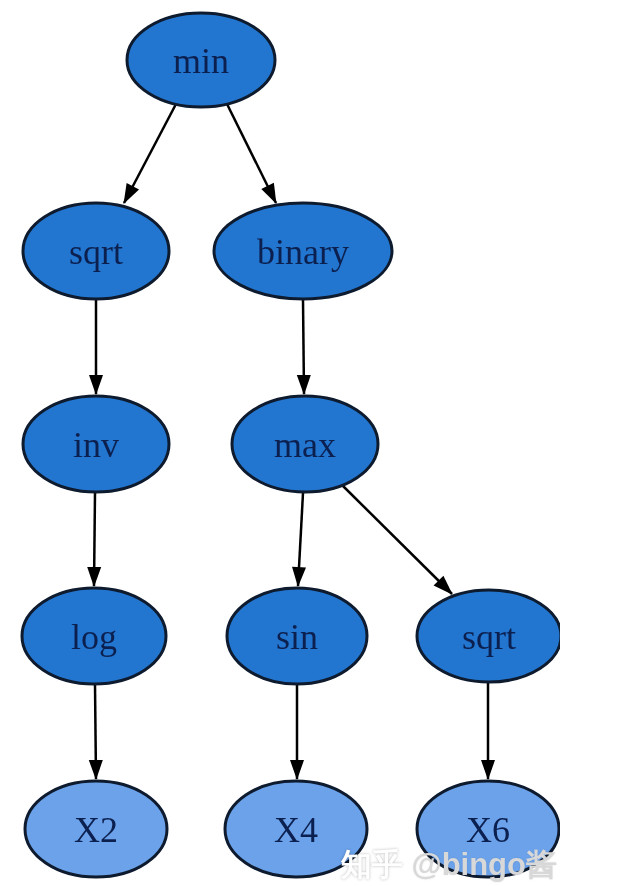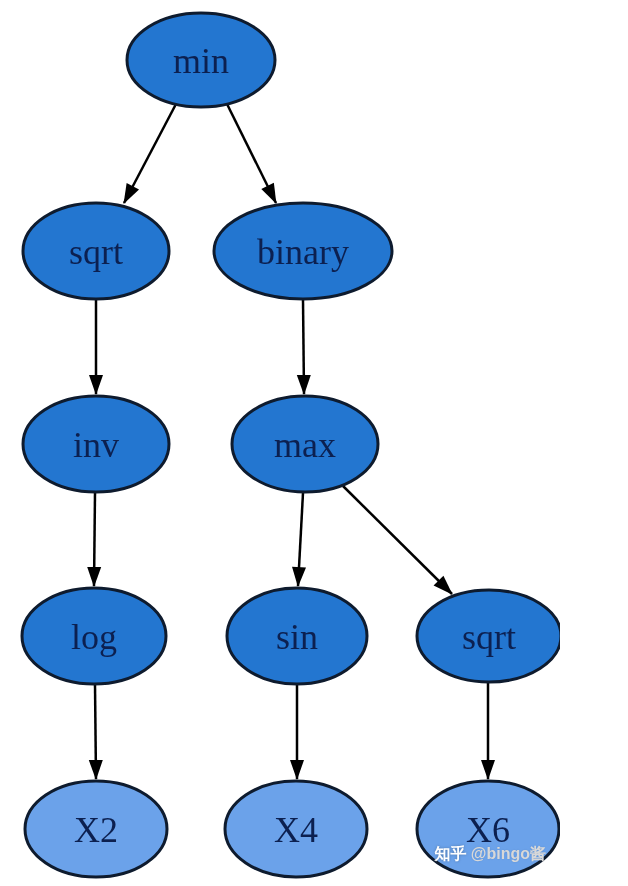--- a/index.html
+++ b/index.html
@@ -30,23 +30,23 @@
   }
   svg.tree text {
     fill: #0c2050;
     font-size: 36px;
     font-family: "Liberation Serif", "DejaVu Serif", serif;
     text-anchor: middle;
   }
   .watermark {
     position: absolute;
     top: 844px;
-    right: 14px;
+    right: 3px;
     font-family: "Liberation Sans", "DejaVu Sans", sans-serif;
-    font-size: 16px;
+    font-size: 31px;
     white-space: nowrap;
     pointer-events: none;
   }
   .watermark .site {
     color: #ffffff;
     font-weight: bold;
     text-shadow: 0 0 3px rgba(0,0,0,0.28);
   }
   .watermark .handle {
     color: #d8d8d8;

